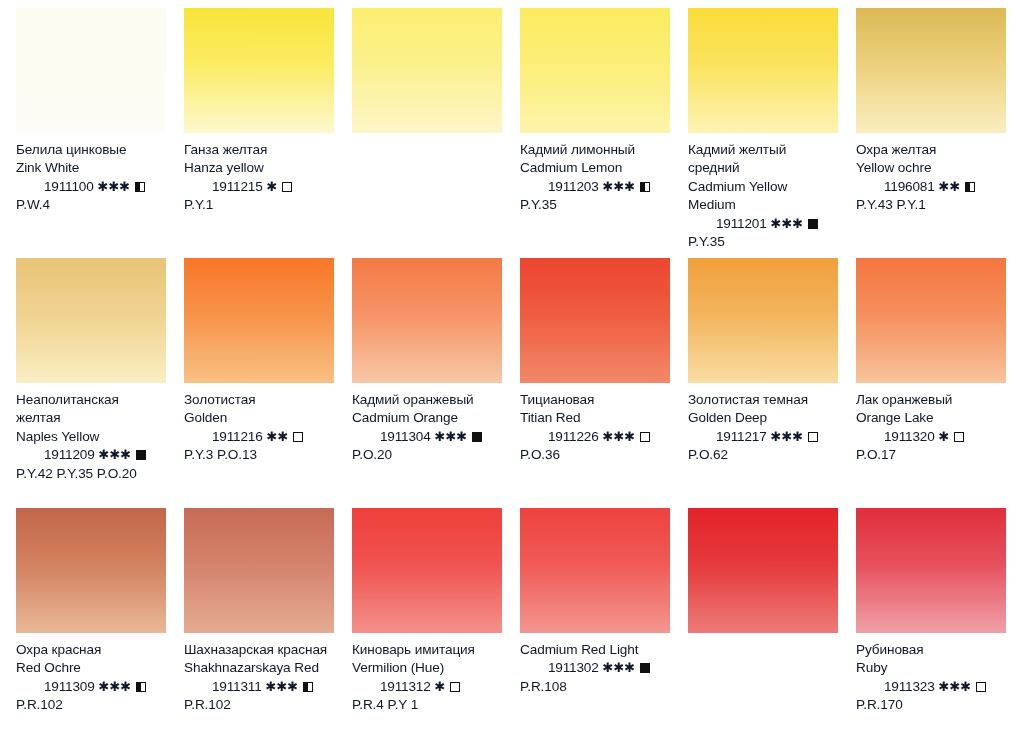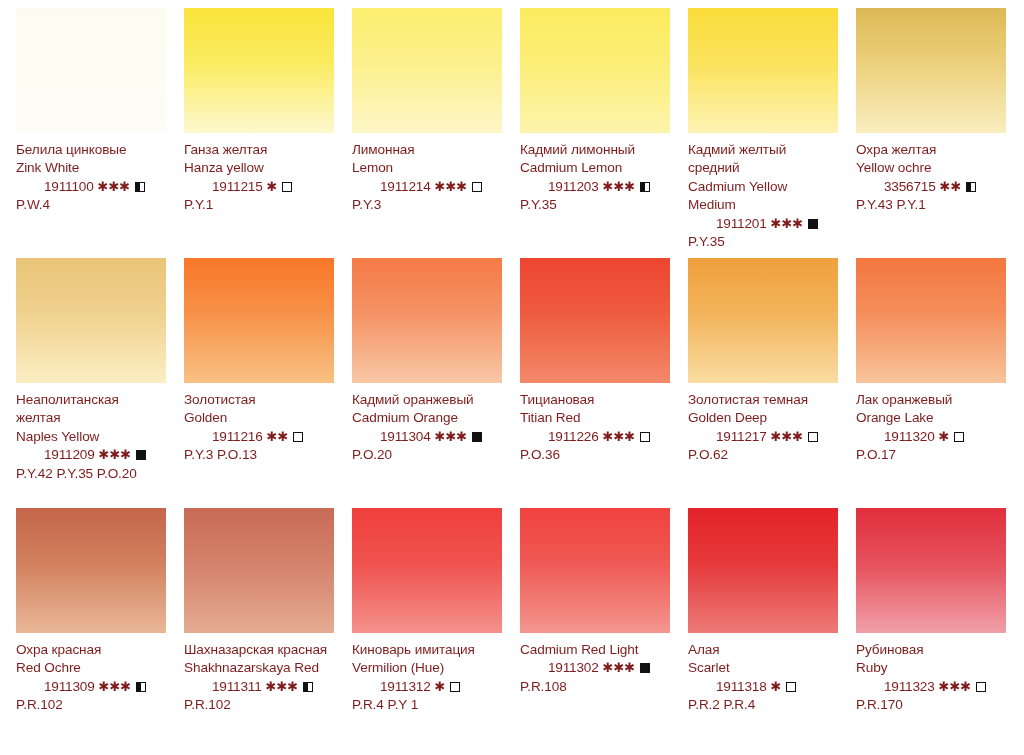--- a/index.html
+++ b/index.html
@@ -29,21 +29,21 @@
   .cell:last-child{margin-right:0;}
   .swatch{
     width:150px;
     height:125px;
     display:block;
   }
   .info{
     padding-top:8px;
     font-size:13.6px;
     line-height:18.4px;
-    color:#7f1d1d;
+    color:#0f172a;
     letter-spacing:-0.1px;
   }
   .nm-ru,.nm-en,.pig{
     display:block;
     white-space:normal;
     word-break:normal;
   }
   .codeline{
     display:block;
     white-space:nowrap;
@@ -93,26 +93,20 @@
         <div class="swatch" style="background: linear-gradient(rgb(249, 228, 58) 0%, rgb(251, 236, 98) 45%, rgb(253, 248, 207) 100%);"></div>
         <div class="info">
           <span class="nm-ru">Ганза желтая</span>
           <span class="nm-en">Hanza yellow</span>
           <span class="codeline"><span class="art">1911215</span><span class="stars">✱</span><span class="opacity"></span></span>
           <span class="pig">P.Y.1</span>
         </div>
       </div>
       <div class="cell">
         <div class="swatch" style="background: linear-gradient(rgb(251, 238, 112) 0%, rgb(252, 240, 141) 45%, rgb(253, 246, 200) 100%);"></div>
-        <div class="info">
-          <span class="nm-ru">Лимонная</span>
-          <span class="nm-en">Lemon</span>
-          <span class="codeline"><span class="art">1911214</span><span class="stars">✱✱✱</span><span class="opacity"></span></span>
-          <span class="pig">P.Y.3</span>
-        </div>
       </div>
       <div class="cell">
         <div class="swatch" style="background: linear-gradient(rgb(251, 235, 95) 0%, rgb(252, 238, 119) 45%, rgb(253, 244, 172) 100%);"></div>
         <div class="info">
           <span class="nm-ru">Кадмий лимонный</span>
           <span class="nm-en">Cadmium Lemon</span>
           <span class="codeline"><span class="art">1911203</span><span class="stars">✱✱✱</span><span class="opacity semi"></span></span>
           <span class="pig">P.Y.35</span>
         </div>
       </div>
@@ -123,21 +117,21 @@
           <span class="nm-en">Cadmium Yellow Medium</span>
           <span class="codeline"><span class="art">1911201</span><span class="stars">✱✱✱</span><span class="opacity opaque"></span></span>
           <span class="pig">P.Y.35</span>
         </div>
       </div>
       <div class="cell">
         <div class="swatch" style="background: linear-gradient(rgb(220, 185, 85) 0%, rgb(236, 208, 124) 45%, rgb(250, 238, 192) 100%);"></div>
         <div class="info">
           <span class="nm-ru">Охра желтая</span>
           <span class="nm-en">Yellow ochre</span>
-          <span class="codeline"><span class="art">3356715</span><span class="stars">✱✱</span><span class="opacity semi"></span></span>
+          <span class="codeline"><span class="art">1196081</span><span class="stars">✱✱</span><span class="opacity semi"></span></span>
           <span class="pig">P.Y.43 P.Y.1</span>
         </div>
       </div>
     </div>
     <div class="row">
       <div class="cell">
         <div class="swatch" style="background: linear-gradient(rgb(233, 196, 120) 0%, rgb(240, 210, 143) 45%, rgb(251, 238, 196) 100%);"></div>
         <div class="info">
           <span class="nm-ru">Неаполитанская желтая</span>
           <span class="nm-en">Naples Yellow</span>
@@ -222,26 +216,20 @@
       <div class="cell">
         <div class="swatch" style="background: linear-gradient(rgb(239, 66, 64) 0%, rgb(240, 90, 85) 45%, rgb(243, 151, 144) 100%);"></div>
         <div class="info">
           <span class="nm-en">Cadmium Red Light</span>
           <span class="codeline"><span class="art">1911302</span><span class="stars">✱✱✱</span><span class="opacity opaque"></span></span>
           <span class="pig">P.R.108</span>
         </div>
       </div>
       <div class="cell">
         <div class="swatch" style="background: linear-gradient(rgb(227, 35, 41) 0%, rgb(230, 58, 60) 45%, rgb(236, 123, 120) 100%);"></div>
-        <div class="info">
-          <span class="nm-ru">Алая</span>
-          <span class="nm-en">Scarlet</span>
-          <span class="codeline"><span class="art">1911318</span><span class="stars">✱</span><span class="opacity"></span></span>
-          <span class="pig">P.R.2 P.R.4</span>
-        </div>
       </div>
       <div class="cell">
         <div class="swatch" style="background: linear-gradient(rgb(225, 47, 62) 0%, rgb(230, 81, 92) 45%, rgb(240, 160, 168) 100%);"></div>
         <div class="info">
           <span class="nm-ru">Рубиновая</span>
           <span class="nm-en">Ruby</span>
           <span class="codeline"><span class="art">1911323</span><span class="stars">✱✱✱</span><span class="opacity"></span></span>
           <span class="pig">P.R.170</span>
         </div>
       </div>

